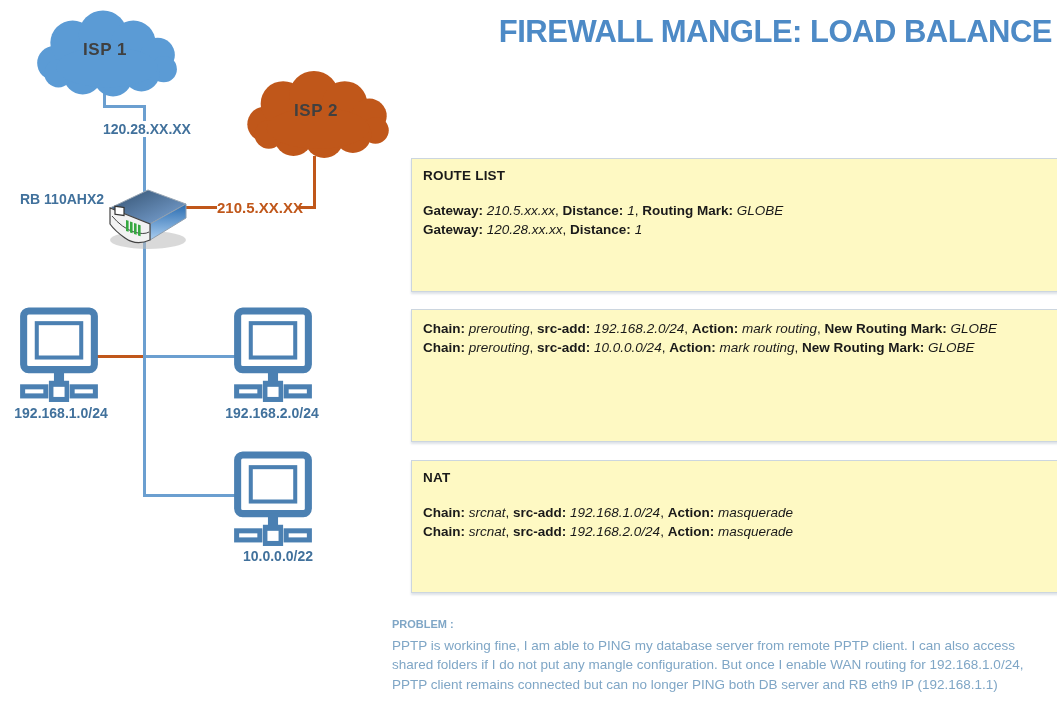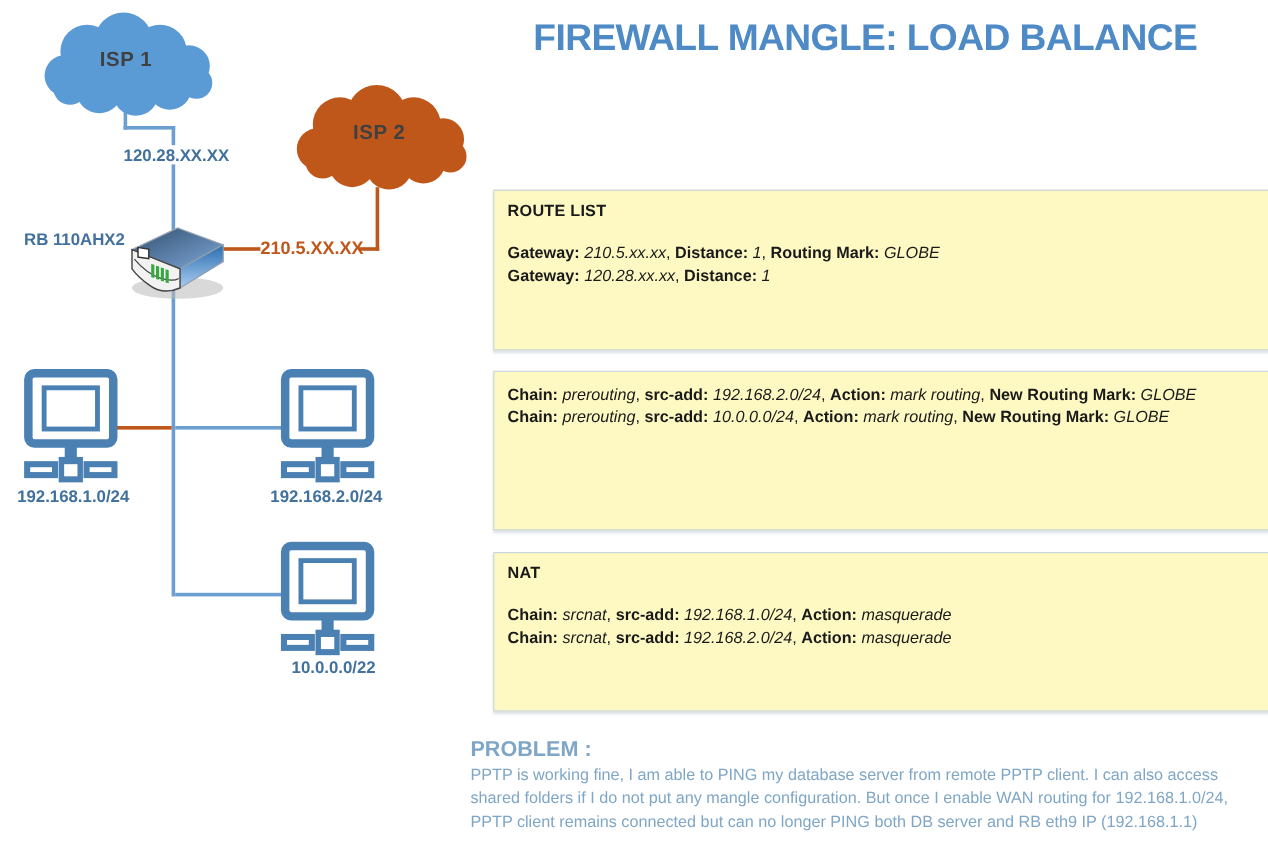--- a/index.html
+++ b/index.html
@@ -3,21 +3,21 @@
 <meta charset="utf-8">
 <style>
   html,body{margin:0;padding:0;}
   body{
     width:1057px;height:721px;position:relative;overflow:hidden;
     background:#ffffff;font-family:"Liberation Sans",sans-serif;
   }
   .abs{position:absolute;}
   
   .page-title{
-    left:390px;top:14px;width:662px;text-align:center;
+    left:390px;top:14px;width:662px;text-align:right;
     font-size:31px;font-weight:bold;color:#4d8ac6;letter-spacing:-0.5px;
     white-space:nowrap;
   }
   
   .cloud{width:162px;height:92px;}
   .cloud svg{display:block;width:100%;height:100%;}
   .cloud .cloud-label{
     position:absolute;left:0;top:44%;width:100%;text-align:center;
     color:#404040;font-weight:bold;font-size:17px;
     transform:translateY(-50%);letter-spacing:.5px;
@@ -45,21 +45,21 @@
     font-size:13.5px;font-weight:bold;margin:0 0 18px 0;letter-spacing:.2px;
   }
   .rule-line{font-size:13.5px;line-height:19px;white-space:nowrap;}
   .rule-line b{font-weight:bold;}
   .rule-line i{font-style:italic;}
   
   .problem{
     position:absolute;left:392px;top:615px;width:660px;color:#7fa6c6;
     font-size:13.5px;line-height:19.5px;
   }
-  .problem .problem-title{font-weight:bold;margin:0 0 1px 0;font-size:18px;}
+  .problem .problem-title{font-weight:bold;margin:0 0 1px 0;font-size:11px;}
 </style>
 </head>
 <body>
 
 <div class="abs page-title">FIREWALL MANGLE: LOAD BALANCE</div>
 
 <div class="line blue" style="left:103px;top:88px;width:3px;height:20px;"></div>
 <div class="line blue" style="left:103px;top:105px;width:43px;height:3px;"></div>
 <div class="line blue" style="left:143px;top:105px;width:3px;height:392px;"></div>
 <div class="line blue" style="left:146px;top:355px;width:90px;height:3px;"></div>

